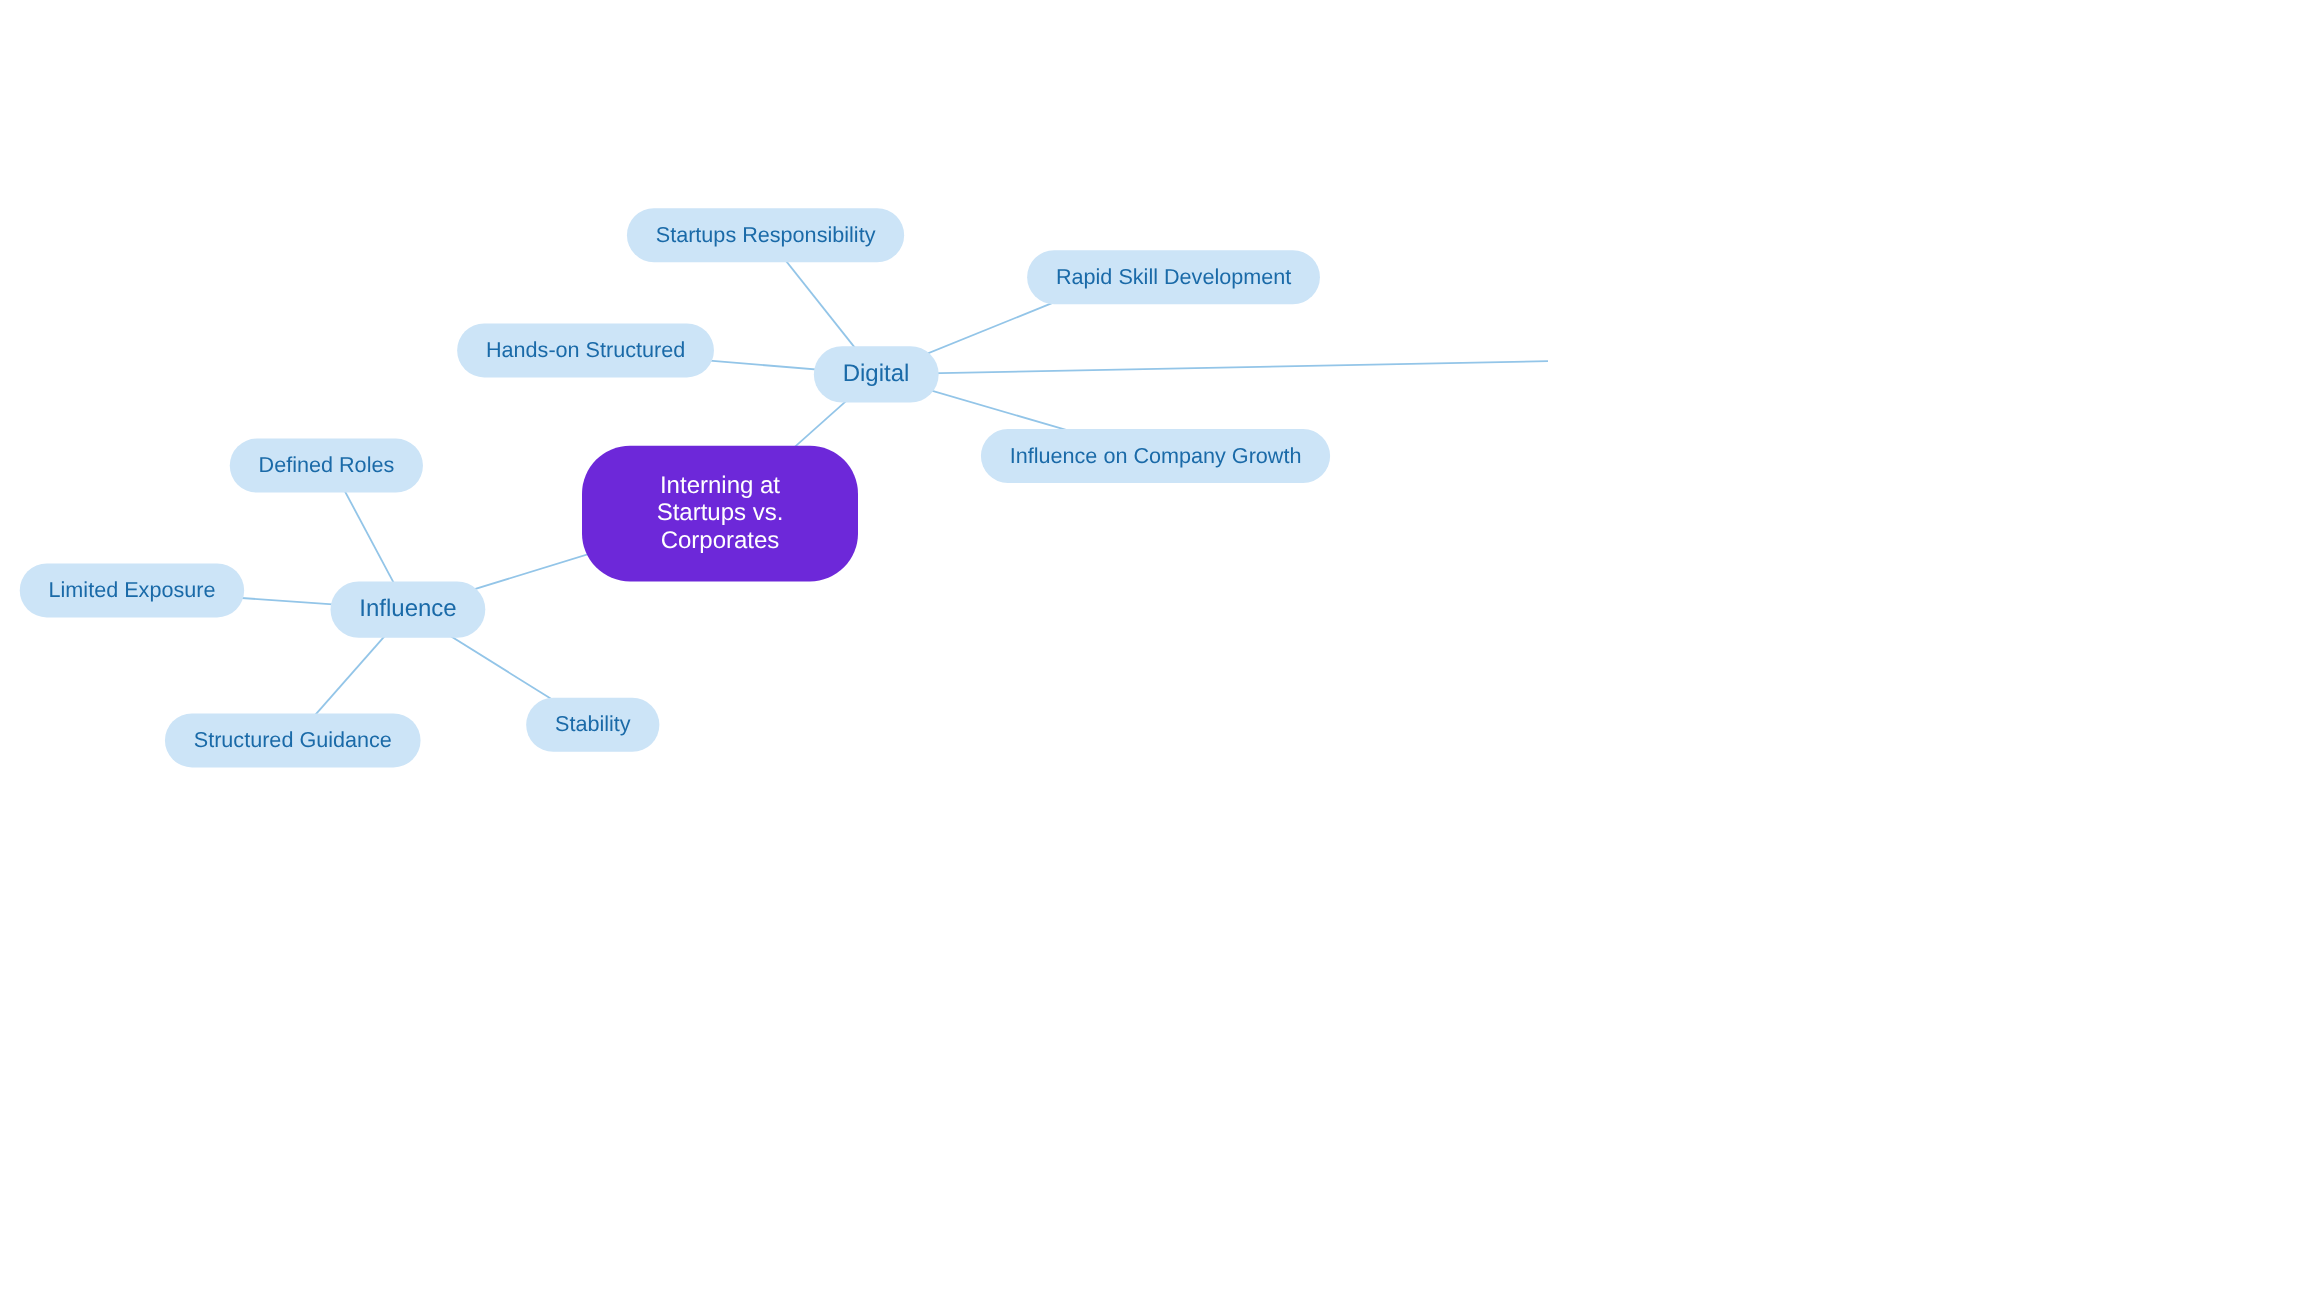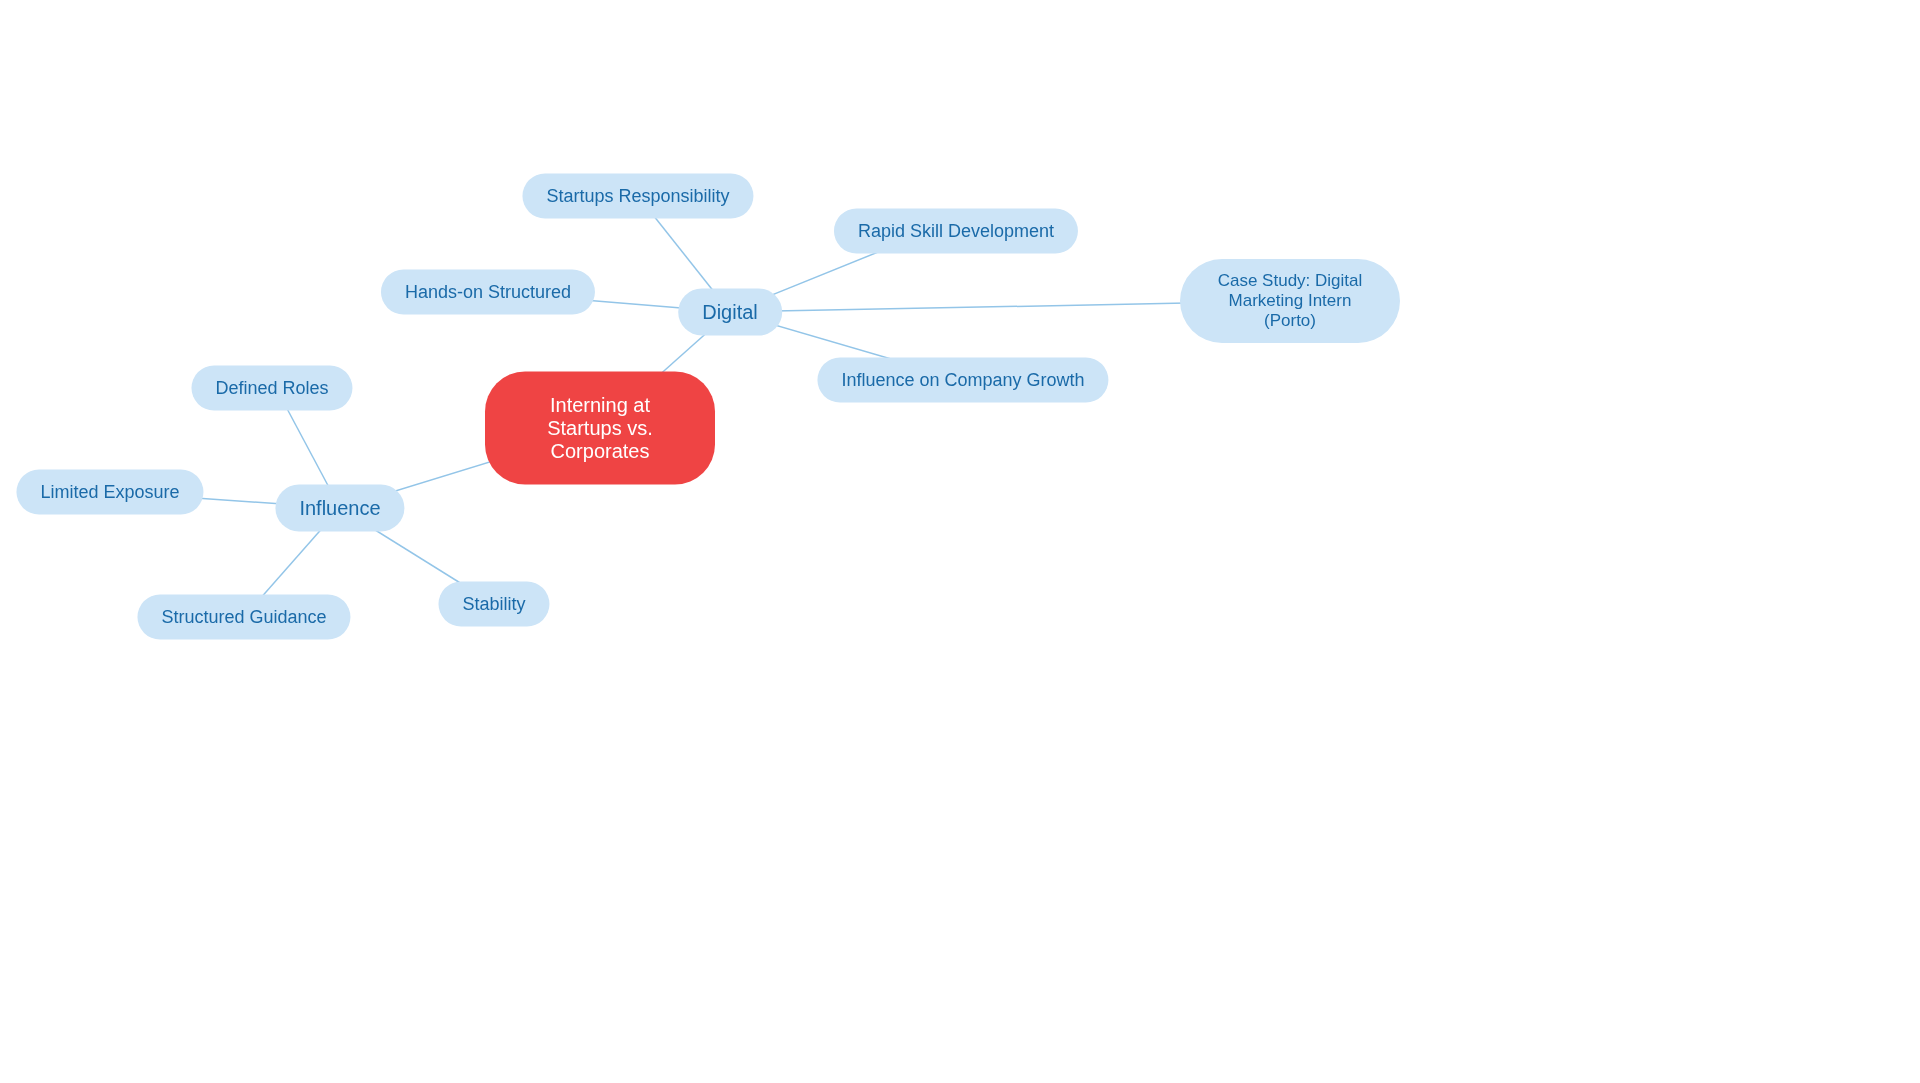--- a/index.html
+++ b/index.html
@@ -31,21 +31,21 @@
       justify-content: center;
       text-align: center;
       border-radius: 50px;
       padding: 12px 24px;
       font-size: 18px;
       font-weight: 400;
       transform: translate(-50%, -50%);
       cursor: default;
     }
     .node-center {
-      background: #ef4444;
+      background: #6d28d9;
       color: #ffffff;
       font-size: 20px;
       font-weight: 500;
       padding: 22px 36px;
       border-radius: 40px;
       width: 230px;
     }
     .node-branch {
       background: #cce4f7;
       color: #1a6aa8;
@@ -75,21 +75,19 @@
       <line x1="340" y1="508" x2="110" y2="492" stroke="#93c5e8" stroke-width="1.5"></line>
       <line x1="340" y1="508" x2="244" y2="617" stroke="#93c5e8" stroke-width="1.5"></line>
       <line x1="340" y1="508" x2="494" y2="604" stroke="#93c5e8" stroke-width="1.5"></line>
     </svg>
 <div class="node node-center" style="left: 600px; top: 428px;">Interning at Startups vs.
 Corporates</div>
     <div class="node node-branch node-branch-large" style="left: 730px; top: 312px;">Digital</div>
     <div class="node node-branch node-branch-large" style="left: 340px; top: 508px;">Influence</div>
     <div class="node node-branch" style="left: 638px; top: 196px;">Startups Responsibility</div>
     <div class="node node-branch" style="left: 488px; top: 292px;">Hands-on Structured</div>
-    <div class="node node-branch" style="left: 956px; top: 231px;">Rapid Skill Development</div>
+    <div class="node node-branch" style="left: 978px; top: 231px;">Rapid Skill Development</div>
     <div class="node node-branch" style="left: 963px; top: 380px;">Influence on Company Growth</div>
-    <div class="node node-branch" style="left: 1290px; top: 301px; width: 220px; font-size: 17px;">Case Study: Digital Marketing
-Intern (Porto)</div>
     <div class="node node-branch" style="left: 272px; top: 388px;">Defined Roles</div>
     <div class="node node-branch" style="left: 110px; top: 492px;">Limited Exposure</div>
     <div class="node node-branch" style="left: 244px; top: 617px;">Structured Guidance</div>
     <div class="node node-branch" style="left: 494px; top: 604px;">Stability</div>
   </div>
 
 </body></html>

